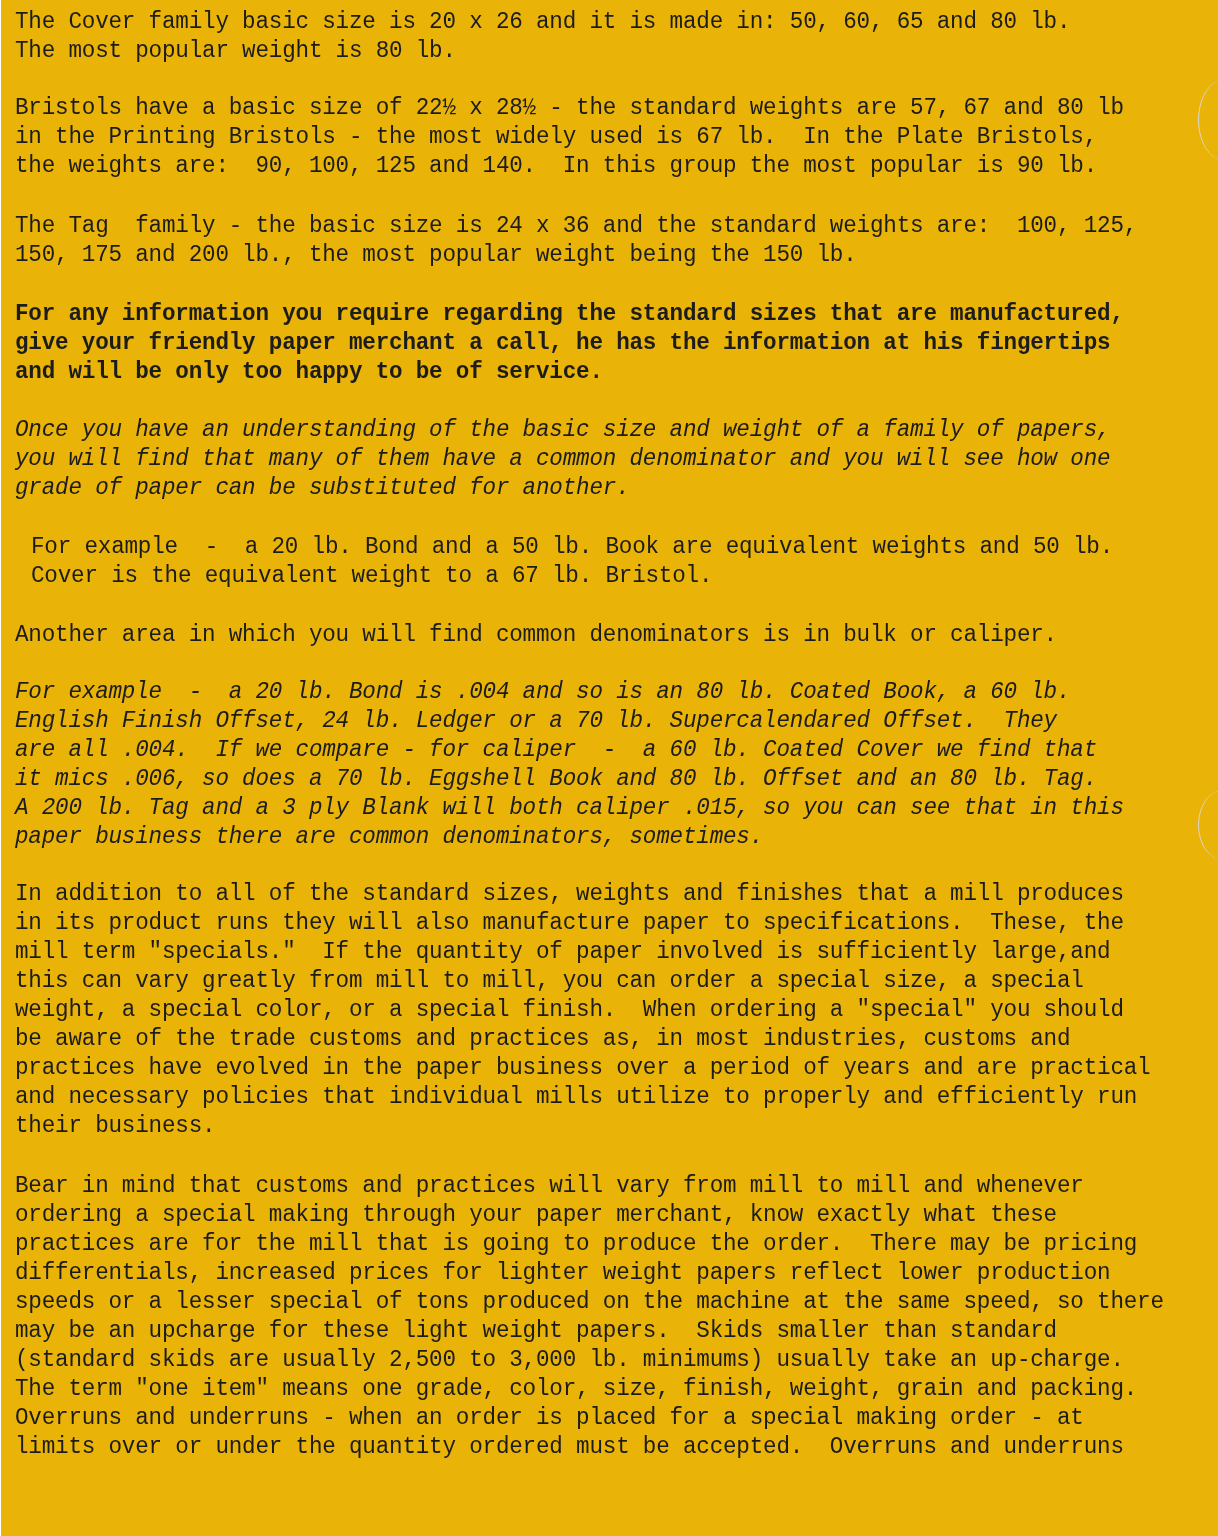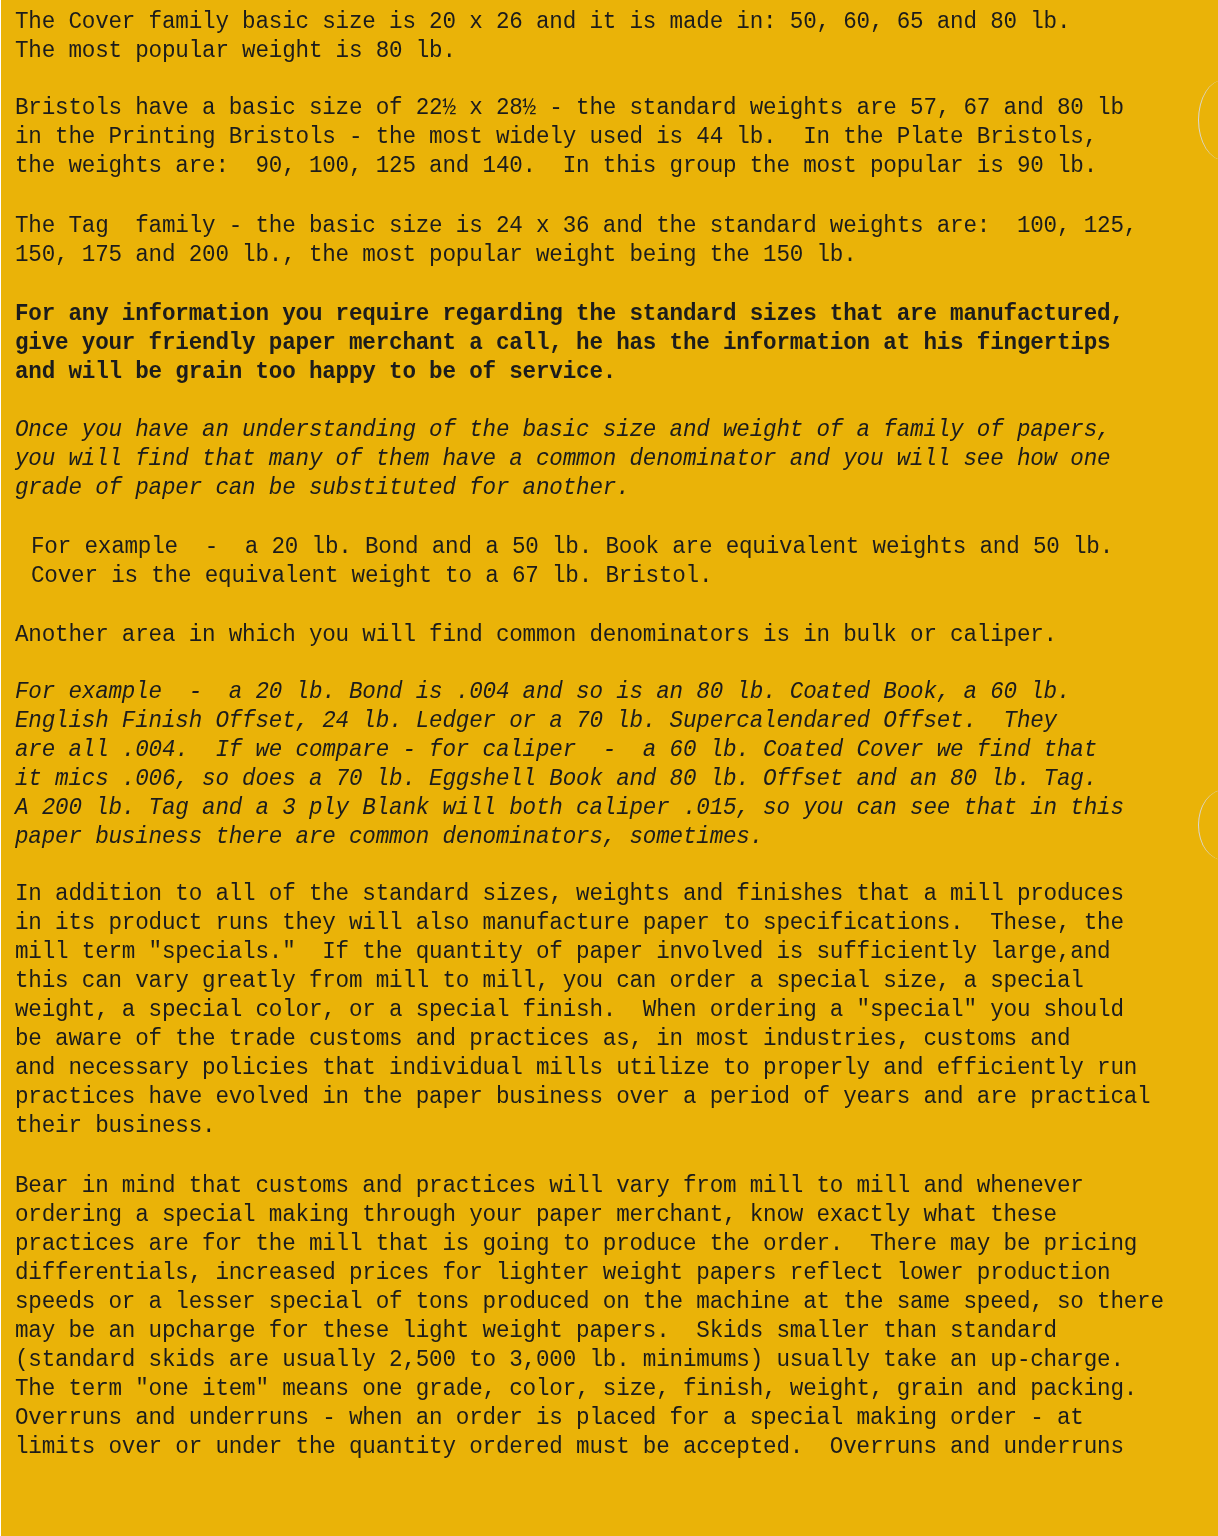--- a/index.html
+++ b/index.html
@@ -57,31 +57,31 @@
 <div class="page">
   <div class="edge-mark"></div>
   <div class="edge-mark low"></div>
   <div id="doc-body">
       <div class="para" style="top: 8px;">
         <span class="line">The Cover family basic size is 20 x 26 and it is made in: 50, 60, 65 and 80 lb.</span>
         <span class="line">The most popular weight is 80 lb.</span>
       </div>
       <div class="para" style="top: 94px;">
         <span class="line">Bristols have a basic size of 22½ x 28½ - the standard weights are 57, 67 and 80 lb</span>
-        <span class="line">in the Printing Bristols - the most widely used is 44 lb.  In the Plate Bristols,</span>
+        <span class="line">in the Printing Bristols - the most widely used is 67 lb.  In the Plate Bristols,</span>
         <span class="line">the weights are:  90, 100, 125 and 140.  In this group the most popular is 90 lb.</span>
       </div>
       <div class="para" style="top: 212px;">
         <span class="line">The Tag  family - the basic size is 24 x 36 and the standard weights are:  100, 125,</span>
         <span class="line">150, 175 and 200 lb., the most popular weight being the 150 lb.</span>
       </div>
       <div class="para" style="top: 300px; font-weight: bold;">
         <span class="line">For any information you require regarding the standard sizes that are manufactured,</span>
         <span class="line">give your friendly paper merchant a call, he has the information at his fingertips</span>
-        <span class="line">and will be grain too happy to be of service.</span>
+        <span class="line">and will be only too happy to be of service.</span>
       </div>
       <div class="para" style="top: 416px; font-style: italic;">
         <span class="line">Once you have an understanding of the basic size and weight of a family of papers,</span>
         <span class="line">you will find that many of them have a common denominator and you will see how one</span>
         <span class="line">grade of paper can be substituted for another.</span>
       </div>
       <div class="para" style="top: 533px; margin-left: 16px;">
         <span class="line">For example  -  a 20 lb. Bond and a 50 lb. Book are equivalent weights and 50 lb.</span>
         <span class="line">Cover is the equivalent weight to a 67 lb. Bristol.</span>
       </div>
@@ -96,22 +96,22 @@
         <span class="line">A 200 lb. Tag and a 3 ply Blank will both caliper .015, so you can see that in this</span>
         <span class="line">paper business there are common denominators, sometimes.</span>
       </div>
       <div class="para" style="top: 880px;">
         <span class="line">In addition to all of the standard sizes, weights and finishes that a mill produces</span>
         <span class="line">in its product runs they will also manufacture paper to specifications.  These, the</span>
         <span class="line">mill term "specials."  If the quantity of paper involved is sufficiently large,and</span>
         <span class="line">this can vary greatly from mill to mill, you can order a special size, a special</span>
         <span class="line">weight, a special color, or a special finish.  When ordering a "special" you should</span>
         <span class="line">be aware of the trade customs and practices as, in most industries, customs and</span>
+        <span class="line">practices have evolved in the paper business over a period of years and are practical</span>
         <span class="line">and necessary policies that individual mills utilize to properly and efficiently run</span>
-        <span class="line">practices have evolved in the paper business over a period of years and are practical</span>
         <span class="line">their business.</span>
       </div>
       <div class="para" style="top: 1172px;">
         <span class="line">Bear in mind that customs and practices will vary from mill to mill and whenever</span>
         <span class="line">ordering a special making through your paper merchant, know exactly what these</span>
         <span class="line">practices are for the mill that is going to produce the order.  There may be pricing</span>
         <span class="line">differentials, increased prices for lighter weight papers reflect lower production</span>
         <span class="line">speeds or a lesser special of tons produced on the machine at the same speed, so there</span>
         <span class="line">may be an upcharge for these light weight papers.  Skids smaller than standard</span>
         <span class="line">(standard skids are usually 2,500 to 3,000 lb. minimums) usually take an up-charge.</span>

